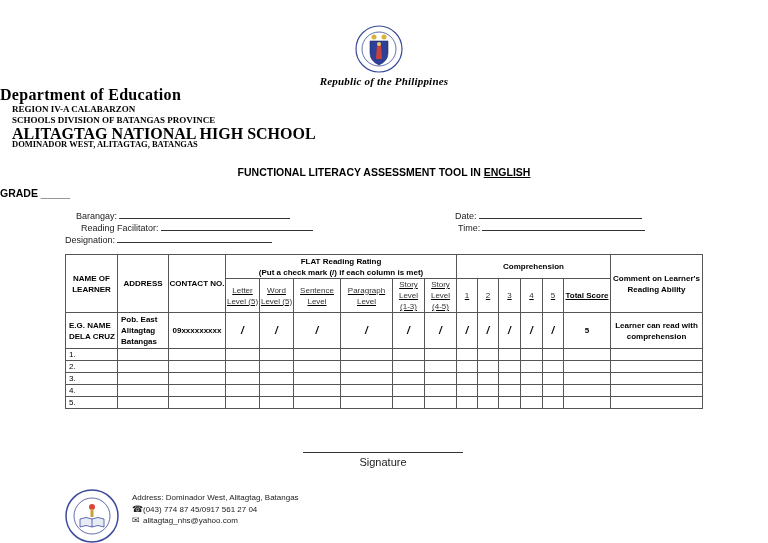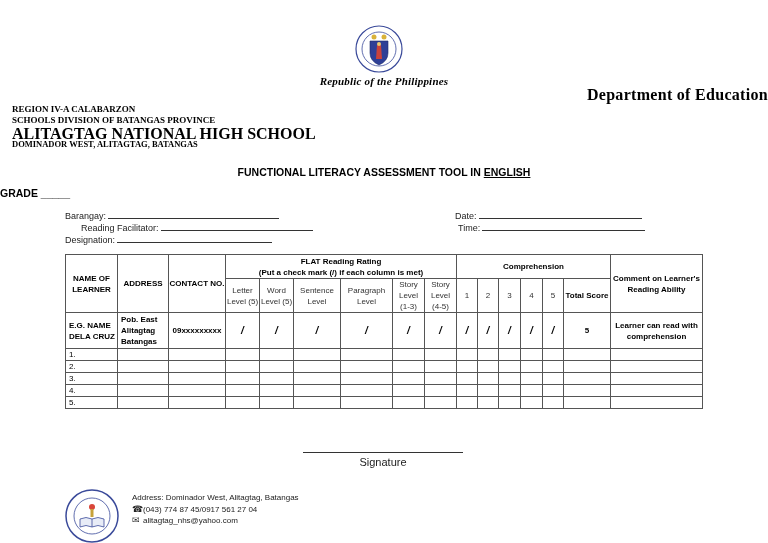--- a/index.html
+++ b/index.html
@@ -2,21 +2,21 @@
 <html><head>
 <meta charset="utf-8">
 <style>
   html, body { margin: 0; padding: 0; background: #ffffff; }
   body { width: 768px; height: 543px; position: relative; overflow: hidden; color: #000; font-family: "Liberation Sans", sans-serif; }
   .abs { position: absolute; margin-top: 15px; }
 
   
   .seal { left: 355px; top: 10px; width: 48px; height: 48px; }
   .republic { left: 0; width: 768px; top: 60px; text-align: center; font-family: "Liberation Serif", serif; font-weight: bold; font-size: 11px; font-style: italic; letter-spacing: 0.2px; }
-  .deped { left: 0; width: 768px; top: 71px; text-align: right; font-family: "Liberation Serif", serif; font-weight: bold; font-size: 16px; letter-spacing: 0.3px; }
+  .deped { left: 0; width: 768px; top: 71px; text-align: left; font-family: "Liberation Serif", serif; font-weight: bold; font-size: 16px; letter-spacing: 0.3px; }
   .hdr-line { left: 12px; width: 768px; text-align: left; font-family: "Liberation Serif", serif; font-weight: bold; }
   .region { top: 89px; font-size: 9px; }
   .division { top: 100px; font-size: 9px; }
   .school { top: 110px; font-size: 16px; }
   .school-addr { top: 124px; font-size: 8.5px; }
 
   .title { left: 0; width: 768px; top: 151px; text-align: center; font-weight: bold; font-size: 10.5px; font-family: "Liberation Sans", sans-serif; }
   .title .u { text-decoration: underline; }
   .grade { left: 0; width: 768px; top: 172px; text-align: left; font-weight: bold; font-size: 10.5px; }
 
@@ -58,21 +58,21 @@
 <div class="abs hdr-line region">REGION IV-A CALABARZON</div>
 <div class="abs hdr-line division">SCHOOLS DIVISION OF BATANGAS PROVINCE</div>
 <div class="abs hdr-line school">ALITAGTAG NATIONAL HIGH SCHOOL</div>
 <div class="abs hdr-line school-addr">DOMINADOR WEST, ALITAGTAG, BATANGAS</div>
 
 <div class="abs title">
   <span>FUNCTIONAL LITERACY ASSESSMENT TOOL IN </span><span class="u">ENGLISH</span>
 </div>
 <div class="abs grade">GRADE _____</div>
 
-<div class="abs field" style="left:65px; top:195px;">
+<div class="abs field" style="left:76px; top:195px;">
   <span>Barangay:</span><span class="line" style="width:171px;"></span>
 </div>
 <div class="abs field" style="left:81px; top:207px;">
   <span>Reading Facilitator:</span><span class="line" style="width:152px;"></span>
 </div>
 <div class="abs field" style="left:65px; top:219px;">
   <span>Designation:</span><span class="line" style="width:155px;"></span>
 </div>
 <div class="abs field" style="left:455px; top:195px;">
   <span>Date:</span><span class="line" style="width:163px;"></span>
@@ -105,21 +105,21 @@
     <th rowspan="2">NAME OF LEARNER</th>
     <th rowspan="2">ADDRESS</th>
     <th rowspan="2">CONTACT NO.</th>
     <th colspan="6">
       <div>FLAT Reading Rating</div>
       <div>(Put a check mark (/) if each column is met)</div>
     </th>
     <th colspan="6">Comprehension</th>
     <th rowspan="2">Comment on Learner's Reading Ability</th>
   </tr>
-  <tr style="height:23px;">
+  <tr style="height:23px;text-decoration:underline;">
     <th class="normal">Letter Level (5)</th>
     <th class="normal">Word Level (5)</th>
     <th class="normal">Sentence Level</th>
     <th class="normal">Paragraph Level</th>
     <th class="normal">Story Level (1-3)</th>
     <th class="normal">Story Level (4-5)</th>
     <th class="normal">1</th>
     <th class="normal">2</th>
     <th class="normal">3</th>
     <th class="normal">4</th>

